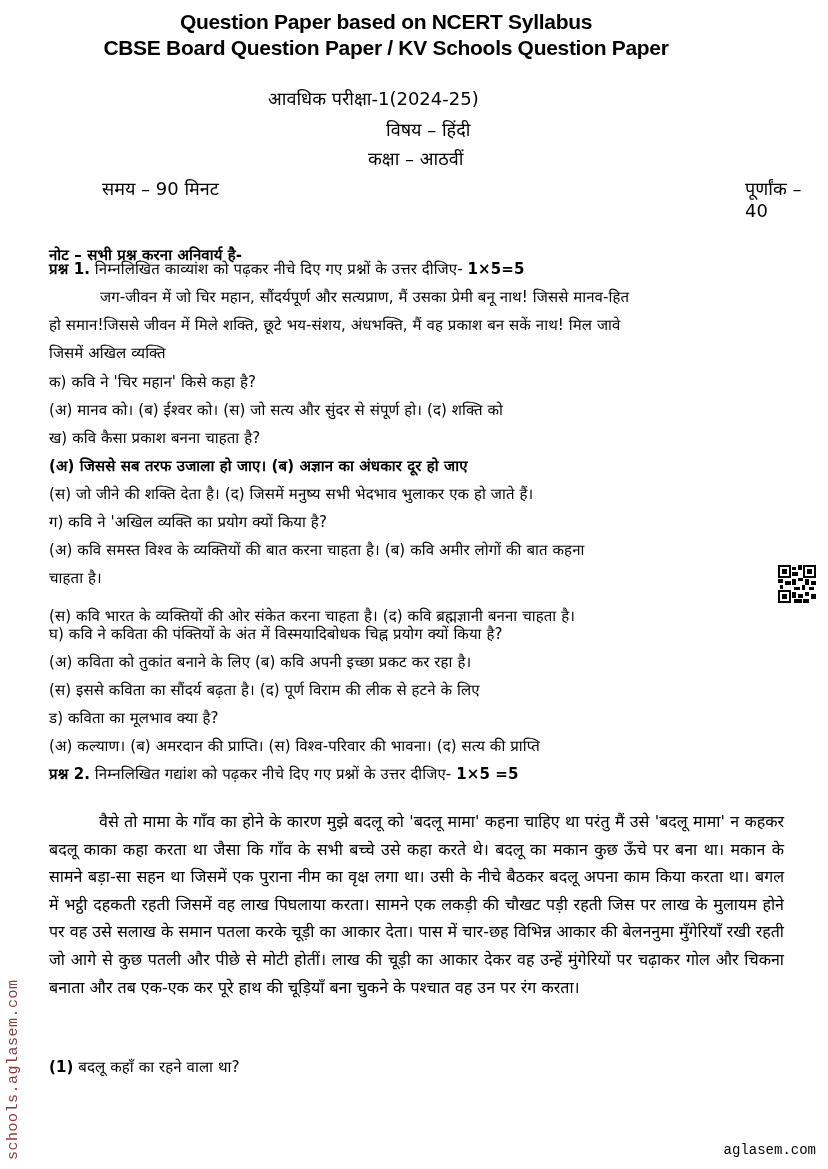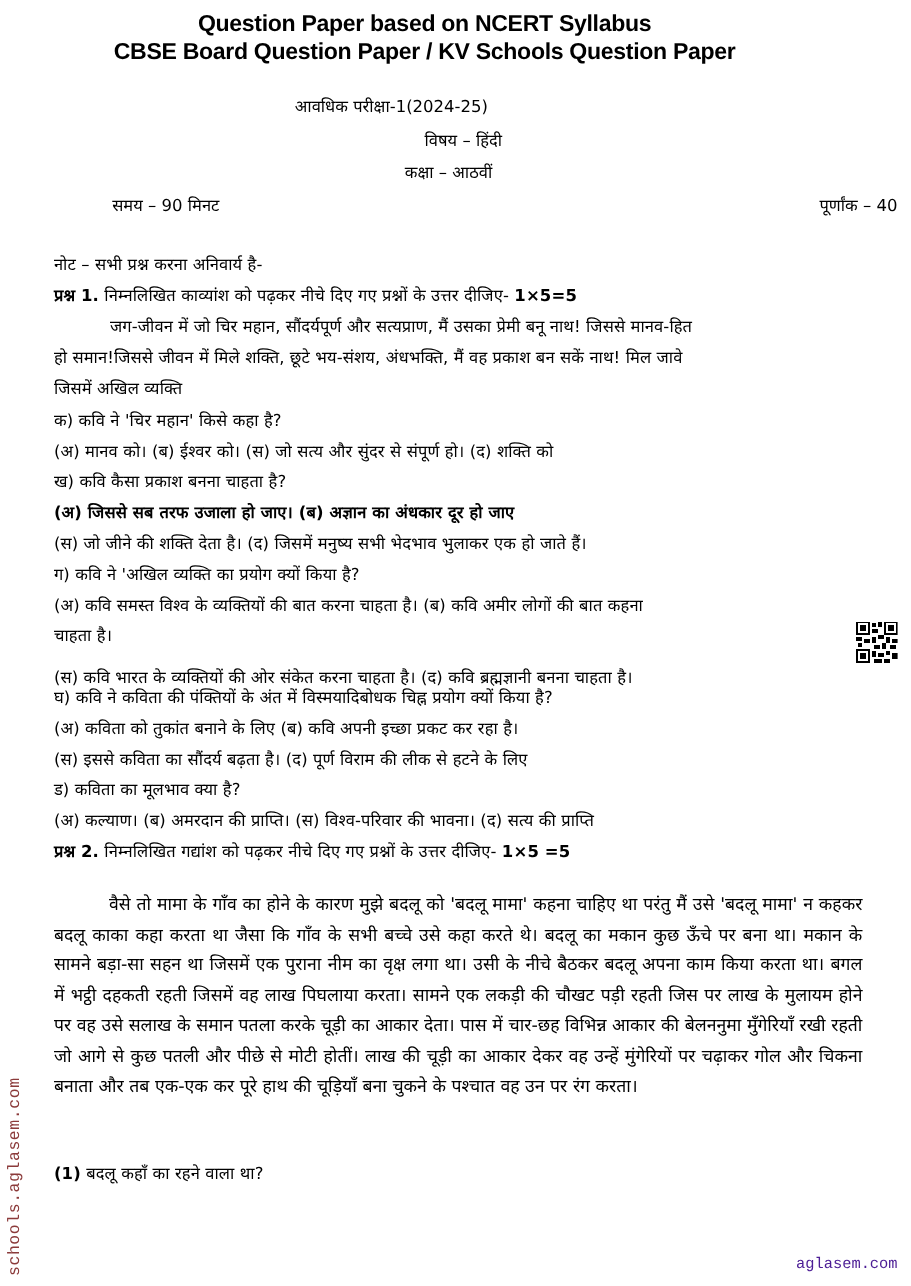--- a/index.html
+++ b/index.html
@@ -1,41 +1,41 @@
 <!DOCTYPE html>
 <html><head>
 <meta charset="utf-8">
 <style>
   html, body { margin:0; padding:0; background:#ffffff; }
   body { width:828px; height:1169px; position:relative; overflow:hidden; color:#000; font-family:"Liberation Sans", "DejaVu Sans", sans-serif; }
   .hdr { position:absolute; left:0; width:772px; text-align:center; font-weight:bold; font-size:21px; letter-spacing:-0.3px; font-family:"Liberation Sans", sans-serif; }
   .hdr1 { top:10px; }
   .hdr2 { top:36px; }
-  .meta { position:absolute; font-size:15px; font-family:"DejaVu Sans", sans-serif; }
+  .meta { position:absolute; font-size:18px; font-family:"DejaVu Sans", sans-serif; }
   .line { position:absolute; left:49px; font-size:15px; font-family:"DejaVu Sans", sans-serif; white-space:nowrap; letter-spacing:0.1px; }
   .b { font-weight:bold; }
   .para { position:absolute; left:49px; width:735px; font-size:16px; line-height:27.6px; font-family:"DejaVu Sans", sans-serif; text-align:justify; }
   .para .indent { display:inline-block; width:50px; }
   .wm-side { position:absolute; left:5px; top:1160px; transform-origin:left top; transform:rotate(-90deg); font-family:"Liberation Mono", "DejaVu Sans Mono", monospace; font-size:15px; color:#8b3a3a; letter-spacing:0.5px; white-space:nowrap; }
-  .wm-br { position:absolute; right:12px; top:1142px; font-family:"Liberation Mono", "DejaVu Sans Mono", monospace; font-size:14px; color:#4c1d95; }
+  .wm-br { position:absolute; right:12px; top:1142px; font-family:"Liberation Mono", "DejaVu Sans Mono", monospace; font-size:14px; color:#000000; }
   .qr { position:absolute; left:778px; top:565px; width:38px; height:38px; }
 </style>
 </head>
 <body>
 
 <div class="hdr hdr1">Question Paper based on NCERT Syllabus</div>
 <div class="hdr hdr2">CBSE Board Question Paper / KV Schools Question Paper</div>
 
 <div class="meta" style="left:268px;top:86px;">आवधिक परीक्षा-1(2024-25)</div>
 <div class="meta" style="left:386px;top:117px;">विषय – हिंदी</div>
 <div class="meta" style="left:368px;top:146px;">कक्षा – आठवीं</div>
 <div class="meta" style="left:102px;top:176px;">समय – 90 मिनट</div>
 <div class="meta" style="left:697px;top:176px;margin-left:48px;">पूर्णांक – 40</div>
 
-<div class="line" style="top:229px;">नोट – सभी प्रश्न करना अनिवार्य है-</div>
+<div class="line" style="top:244px;font-weight:bold;">नोट – सभी प्रश्न करना अनिवार्य है-</div>
 
 <div class="line" style="top:258px;">
   <span class="b">प्रश्न 1.</span><span> निम्नलिखित काव्यांश को पढ़कर नीचे दिए गए प्रश्नों के उत्तर दीजिए-  </span><span class="b">1×5=5</span>
 </div>
 <div class="line" style="top:286px;left:100px;">जग-जीवन में जो चिर महान, सौंदर्यपूर्ण और सत्यप्राण, मैं उसका प्रेमी बनू नाथ! जिससे मानव-हित</div>
 <div class="line" style="top:314px;">हो समान!जिससे जीवन में मिले शक्ति, छूटे भय-संशय, अंधभक्ति, मैं वह प्रकाश बन सकें नाथ! मिल जावे</div>
 <div class="line" style="top:342px;">जिसमें अखिल व्यक्ति</div>
 
 <div class="line" style="top:371px;">क) कवि ने 'चिर महान' किसे कहा है?</div>
 <div class="line" style="top:399px;">(अ) मानव को।      (ब) ईश्वर को।   (स) जो सत्य और सुंदर से संपूर्ण हो।   (द) शक्ति को</div>

